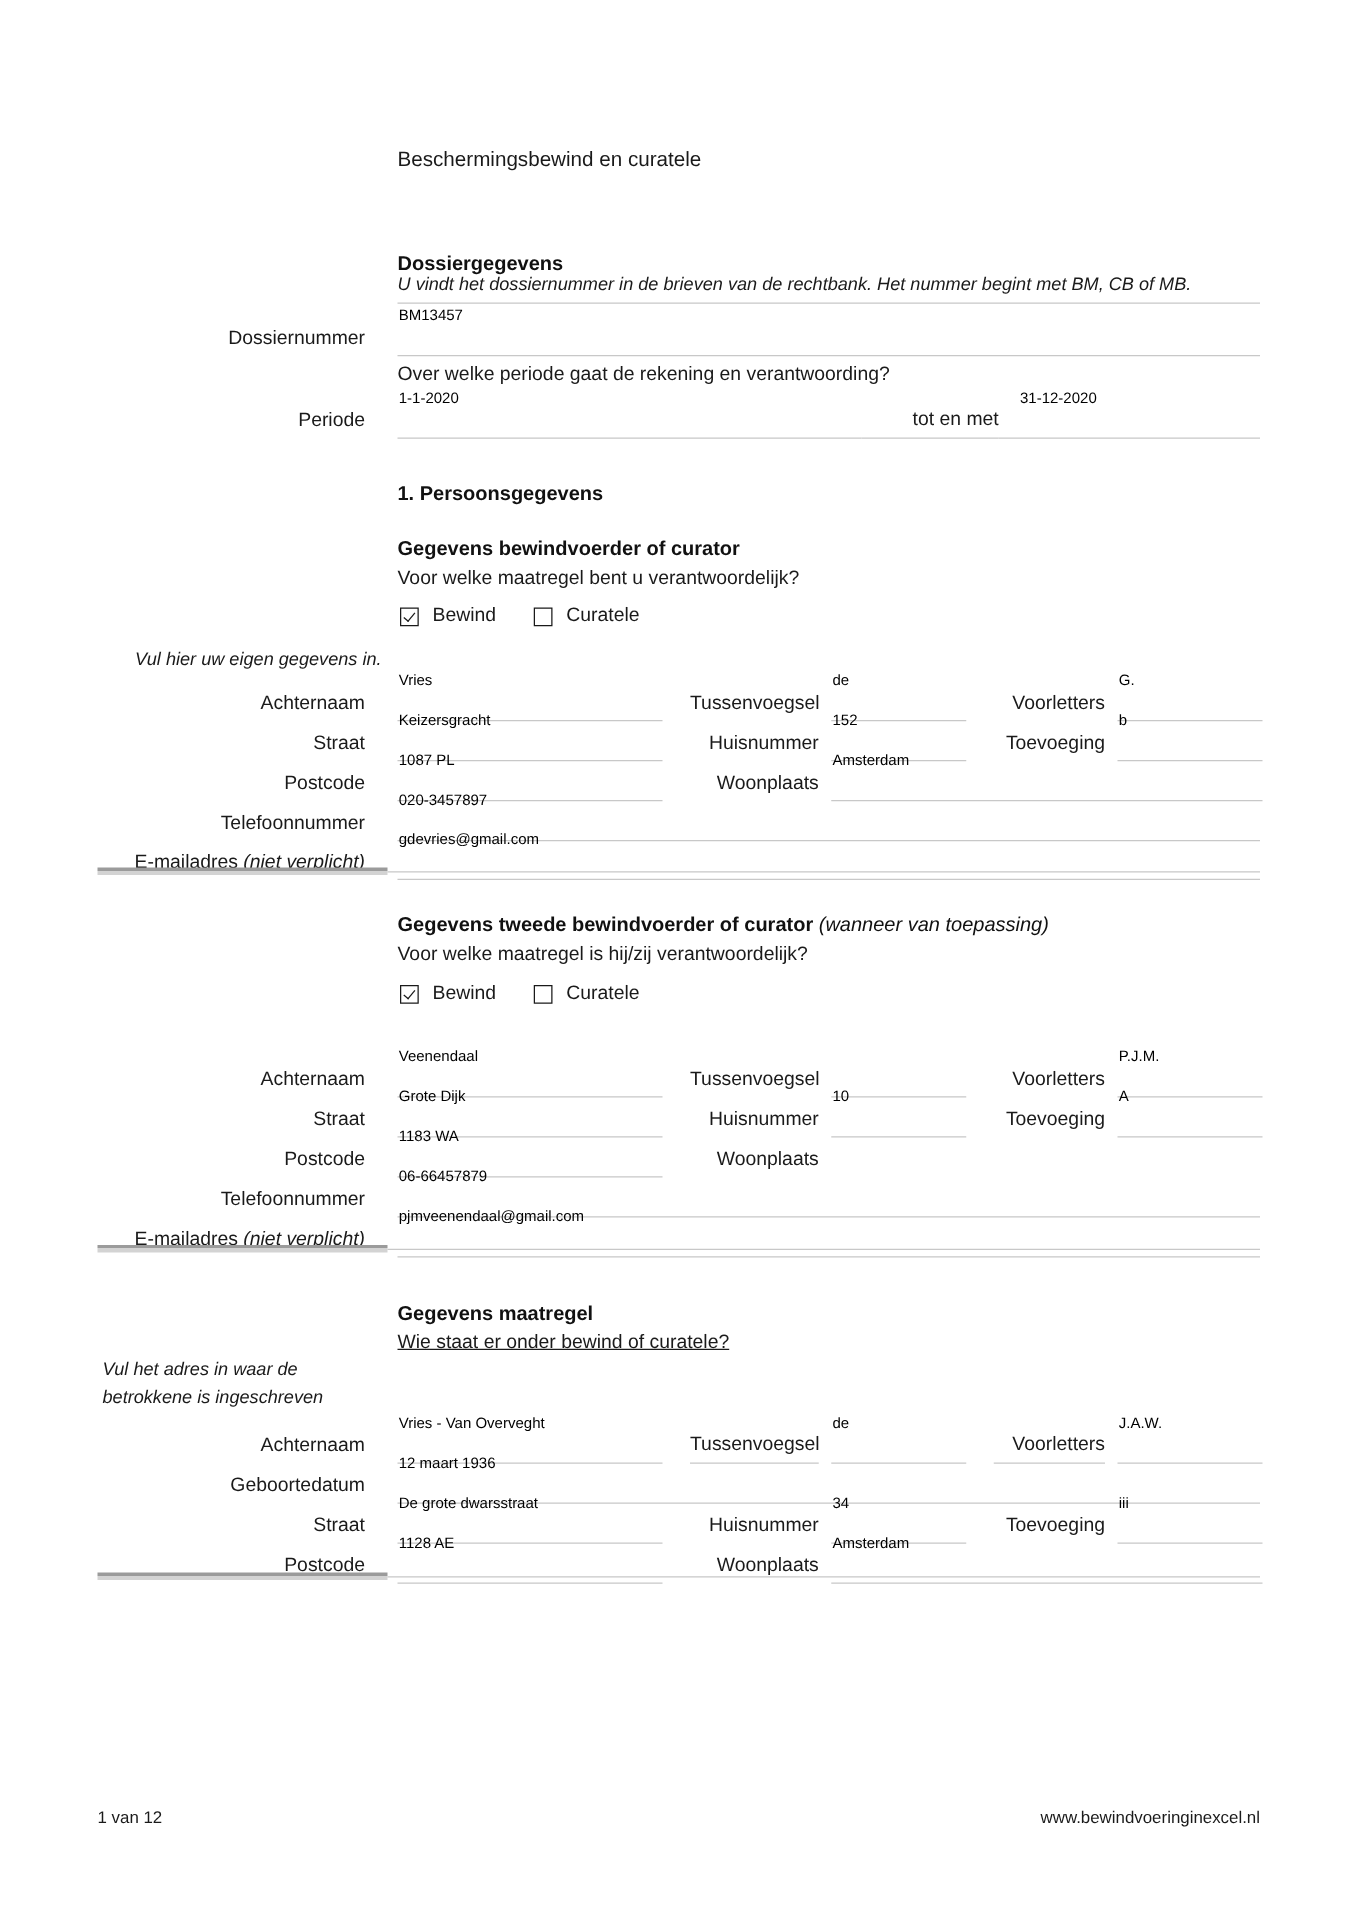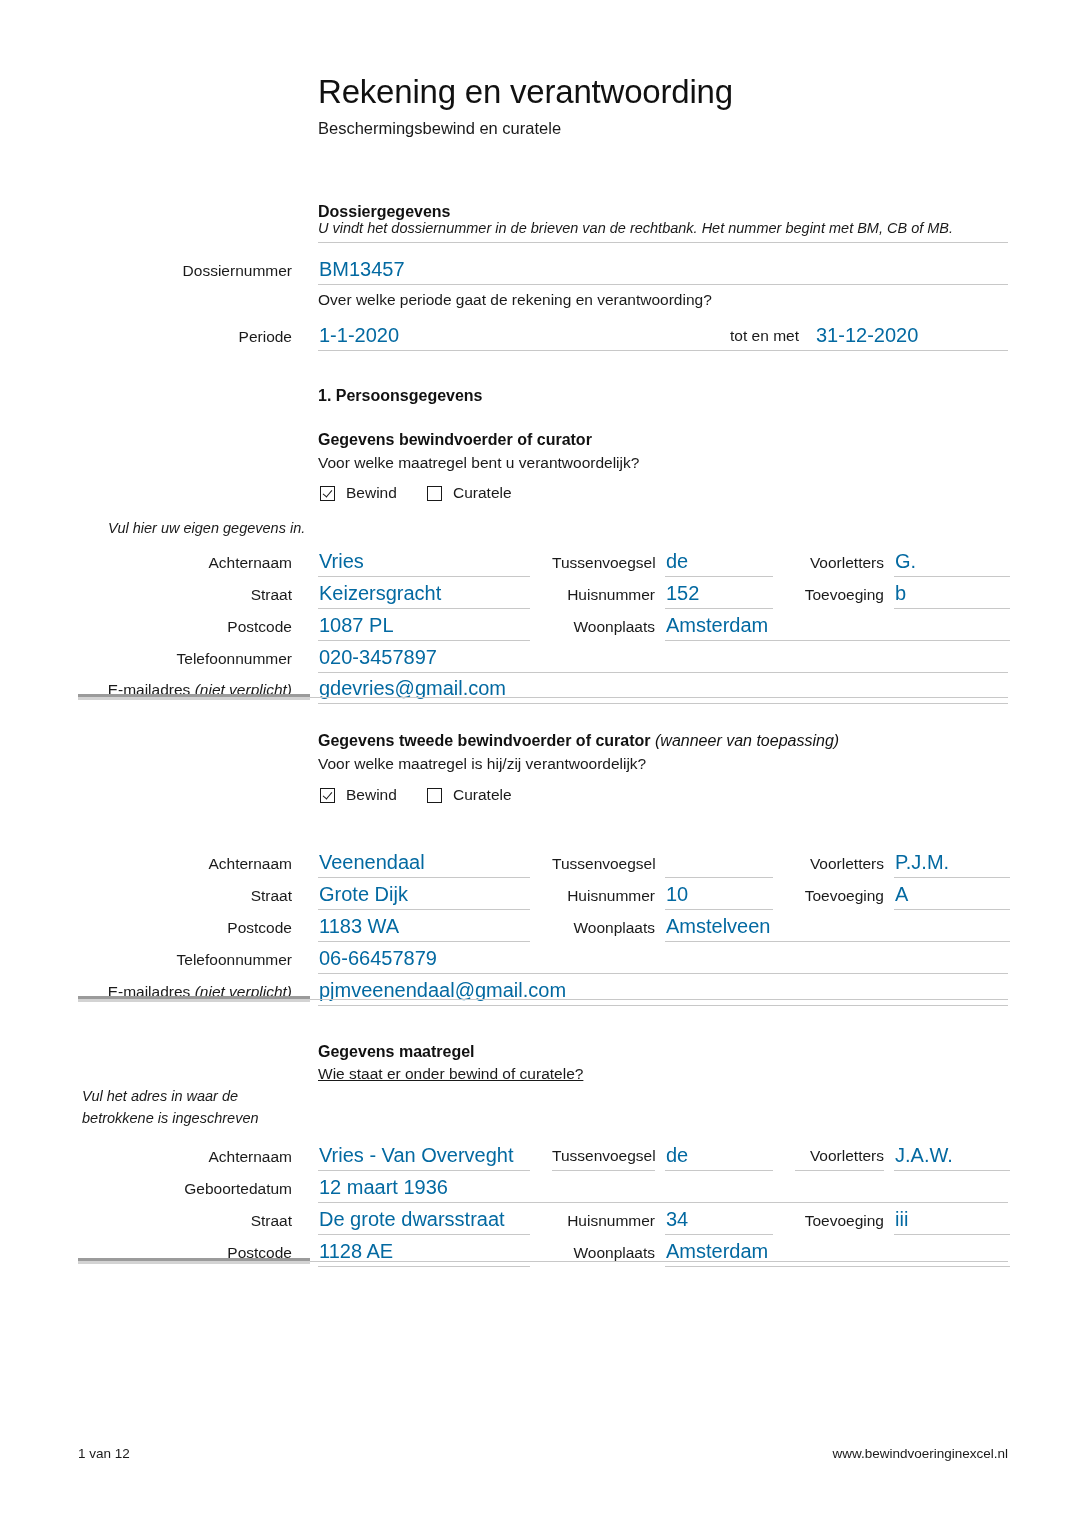--- a/index.html
+++ b/index.html
@@ -30,24 +30,24 @@
   }
   .lbl {
     font-size: 15.5px;
     color: #1a1a1a;
     text-align: right;
     white-space: nowrap;
     line-height: 19px;
     padding-bottom: 5px;
   }
   .val {
-    font-size: 20px;
-    color: #0369a1;
+    font-size: 12px;
+    color: #000000;
     line-height: 19px;
-    padding-bottom: 5px;
+    padding-bottom: 22px;
     white-space: nowrap;
     overflow: hidden;
   }
   .fld {
     border-bottom: 1px solid #c8c8c8;
     box-sizing: border-box;
   }
 
   
   .doc-title {
@@ -160,21 +160,20 @@
     font-size: 13.5px;
     color: #1a1a1a;
     text-align: right;
   }
 </style>
 </head>
 <body>
 
 <div class="page">
 
-  <div class="doc-title">Rekening en verantwoording</div>
   <div class="doc-sub">Beschermingsbewind en curatele</div>
 
   <div class="h-bold" style="left:318px; top:202px;">Dossiergegevens</div>
 
   <div class="h-italic" style="left:318px; top:217px; font-size:14.5px;">U vindt het dossiernummer in de brieven van de rechtbank. Het nummer begint met BM, CB of MB.</div>
   <div class="rule" style="left:318px; top:242px; width:690px;"></div>
 
   <div class="row" style="left:80px; top:254px; width:928px;">
     <div class="lbl" style="width:212px;">Dossiernummer</div>
     <div class="val fld" style="width:690px; margin-left:26px; padding-left:1px;">BM13457</div>
@@ -270,21 +269,20 @@
     <div class="lbl" style="width:103px; margin-left:22px;">Huisnummer</div>
     <div class="val fld" style="width:108px; margin-left:10px; padding-left:1px;">10</div>
     <div class="lbl" style="width:89px; margin-left:22px;">Toevoeging</div>
     <div class="val fld" style="width:116px; margin-left:10px; padding-left:1px;">A</div>
   </div>
 
   <div class="row" style="left:80px; top:911px;">
     <div class="lbl" style="width:212px;">Postcode</div>
     <div class="val fld" style="width:212px; margin-left:26px; padding-left:1px;">1183 WA</div>
     <div class="lbl" style="width:103px; margin-left:22px;">Woonplaats</div>
-    <div class="val fld" style="width:345px; margin-left:10px; padding-left:1px;">Amstelveen</div>
   </div>
 
   <div class="row" style="left:80px; top:943px;">
     <div class="lbl" style="width:212px;">Telefoonnummer</div>
     <div class="val fld" style="width:690px; margin-left:26px; padding-left:1px;">06-66457879</div>
   </div>
 
   <div class="row" style="left:80px; top:975px;">
     <div class="lbl" style="width:212px;"><span>E-mailadres</span> <span style="font-style:italic;">(niet verplicht)</span></div>
     <div class="val fld" style="width:690px; margin-left:26px; padding-left:1px;">pjmveenendaal@gmail.com</div>

